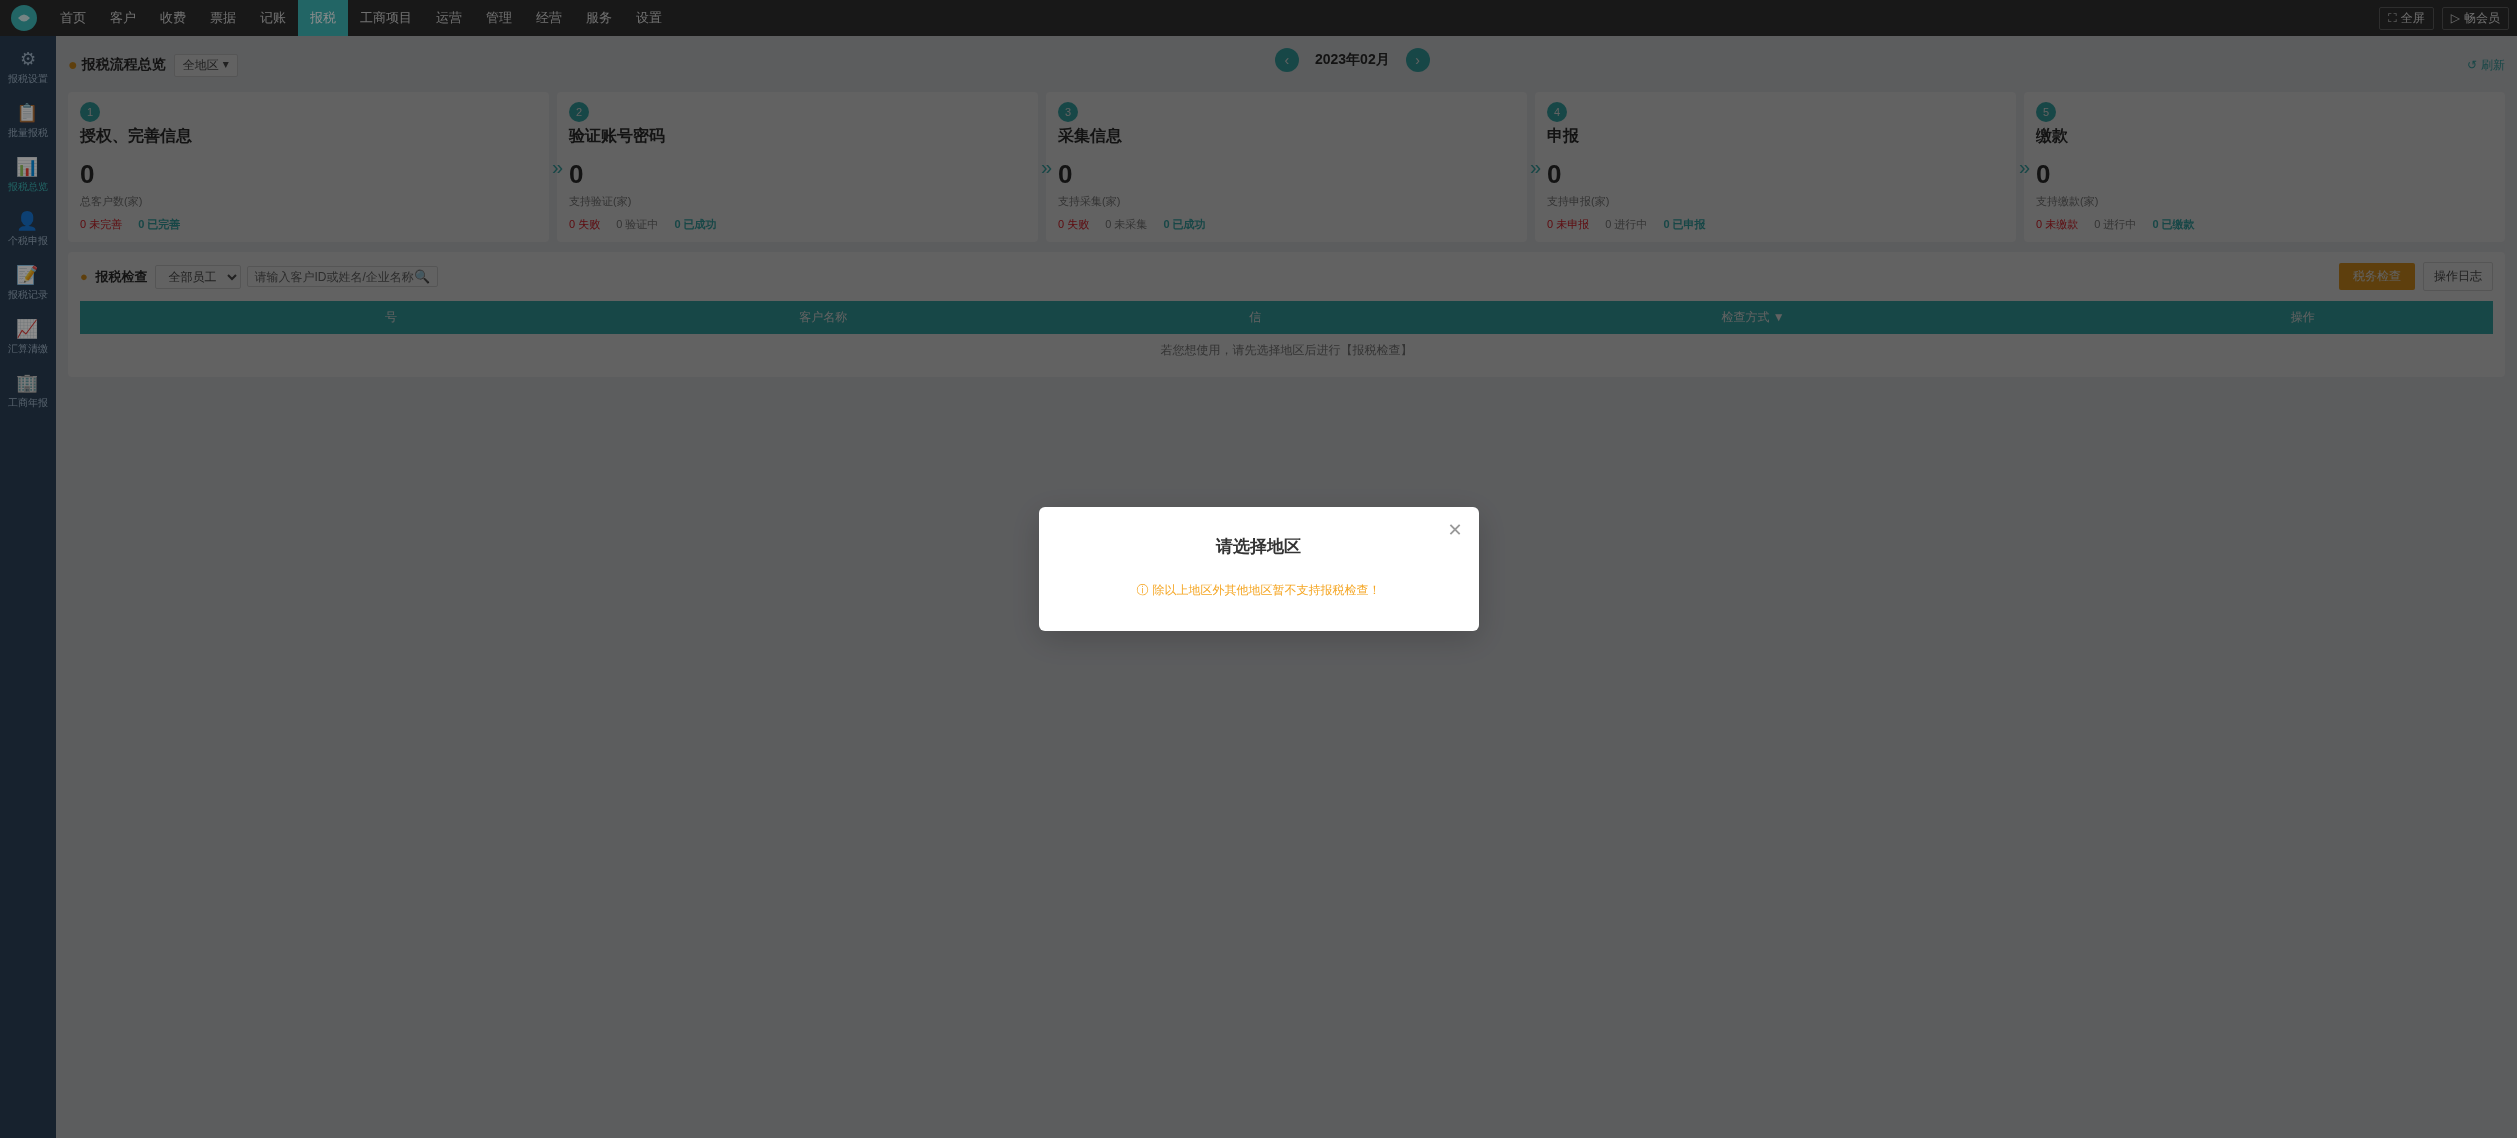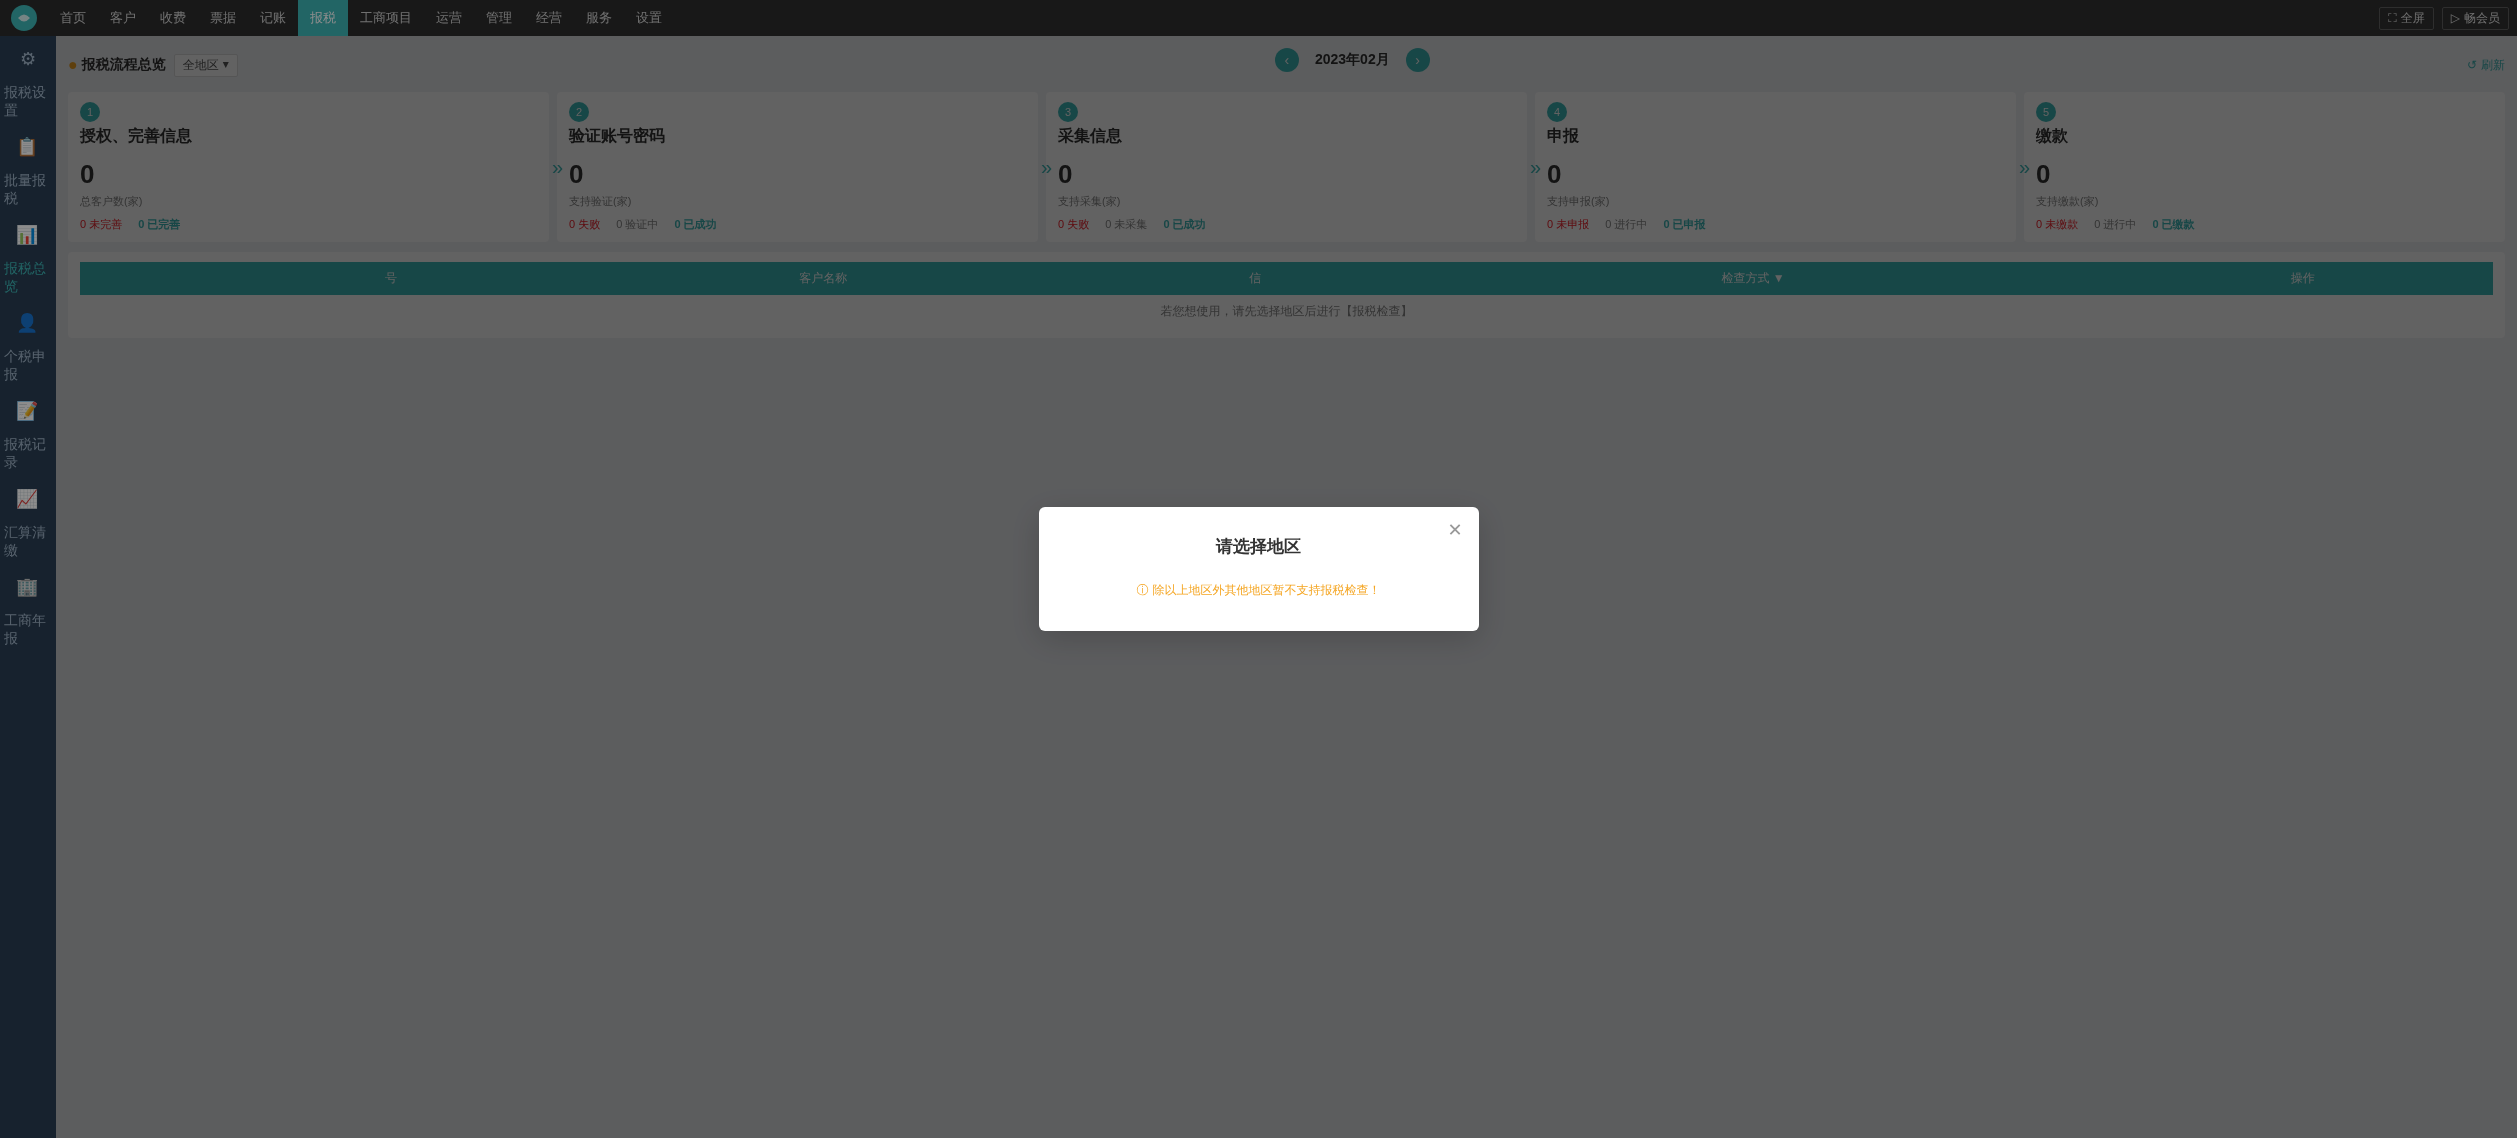--- a/index.html
+++ b/index.html
@@ -77,21 +77,21 @@
       flex-direction: column;
       align-items: center;
       padding: 8px 4px;
       cursor: pointer;
       color: #a0b4c8;
       font-size: 11px;
       gap: 2px;
     }
     .sidebar-item.active { color: #3eb8b8; }
     .sidebar-item .icon { font-size: 18px; }
-    .sidebar-item .label { font-size: 14px; text-align: left; margin-top: 12px; }
+    .sidebar-item .label { font-size: 10px; text-align: right; }
 
     
     .main-content {
       flex: 1;
       overflow: auto;
       padding: 12px;
       background: #f0f2f5;
       position: relative;
     }
 
@@ -535,20 +535,41 @@
     <div class="step-stats">
             <span class="stat-fail">0 未缴款</span>
             <span class="stat-progress">0 进行中</span>
             <span class="stat-success">0 已缴款</span>
           </div>
   </div>
       </div>
 
 
     <div class="check-section">
+      <div class="check-header">
+        <div class="check-title">
+          <span style="color:#f5a623; margin-right:4px;">●</span>
+          <span>报税检查</span>
+        </div>
+        <div class="check-filter">
+          <select class="filter-select">
+            <option>全部员工</option>
+          </select>
+          <div class="search-input-wrap">
+            <input type="text" id="search-input" placeholder="请输入客户ID或姓名/企业名称" style="">
+            <span style="color:#aaa; font-size:13px;">🔍</span>
+          </div>
+        </div>
+        <button class="btn-tax-check">
+          <span>税务检查</span>
+        </button>
+        <button class="btn-op-log">
+          <span>操作日志</span>
+        </button>
+      </div>
 
       <table class="check-table">
         <thead>
           <tr id="table-headers">
               <th></th>
               <th>号</th>
               <th>客户名称</th>
               <th>信</th>
               <th>检查方式 ▼</th>
               <th>操作</th>

